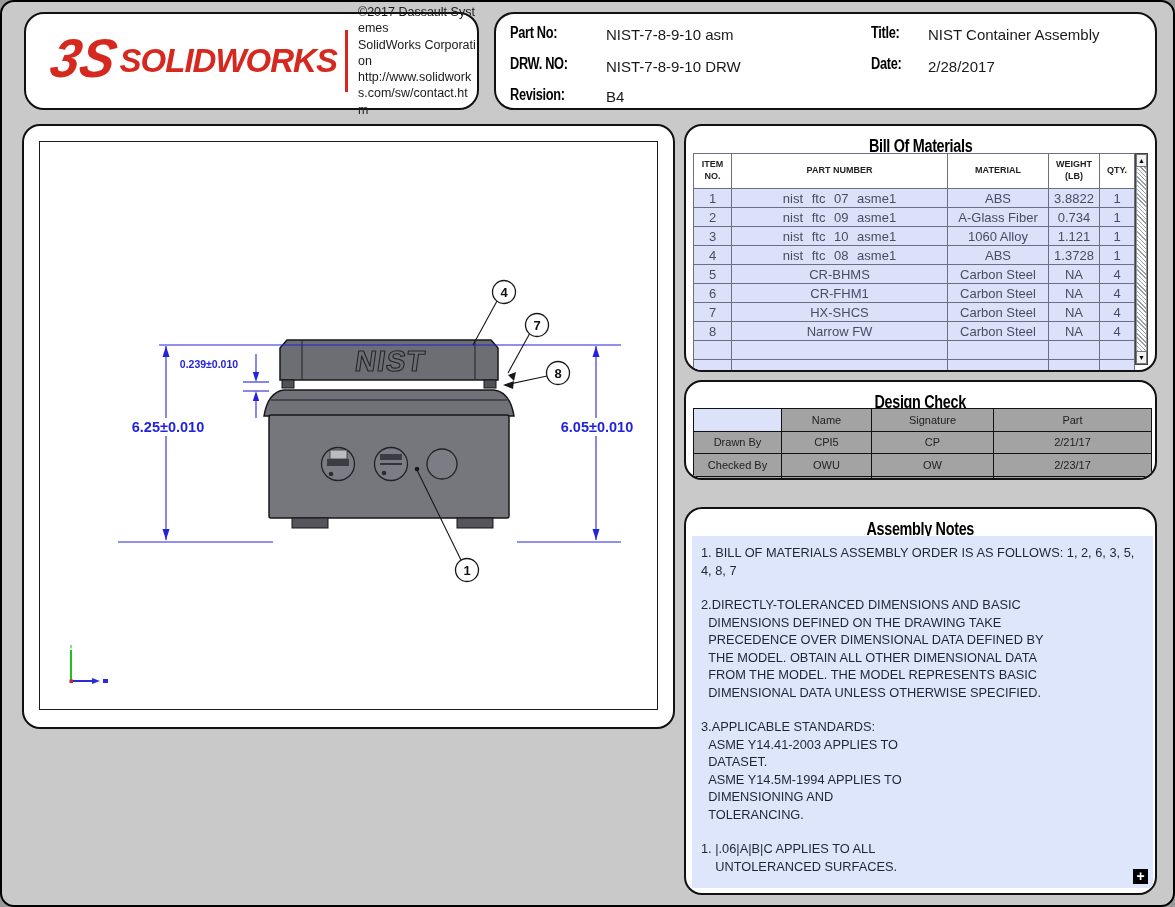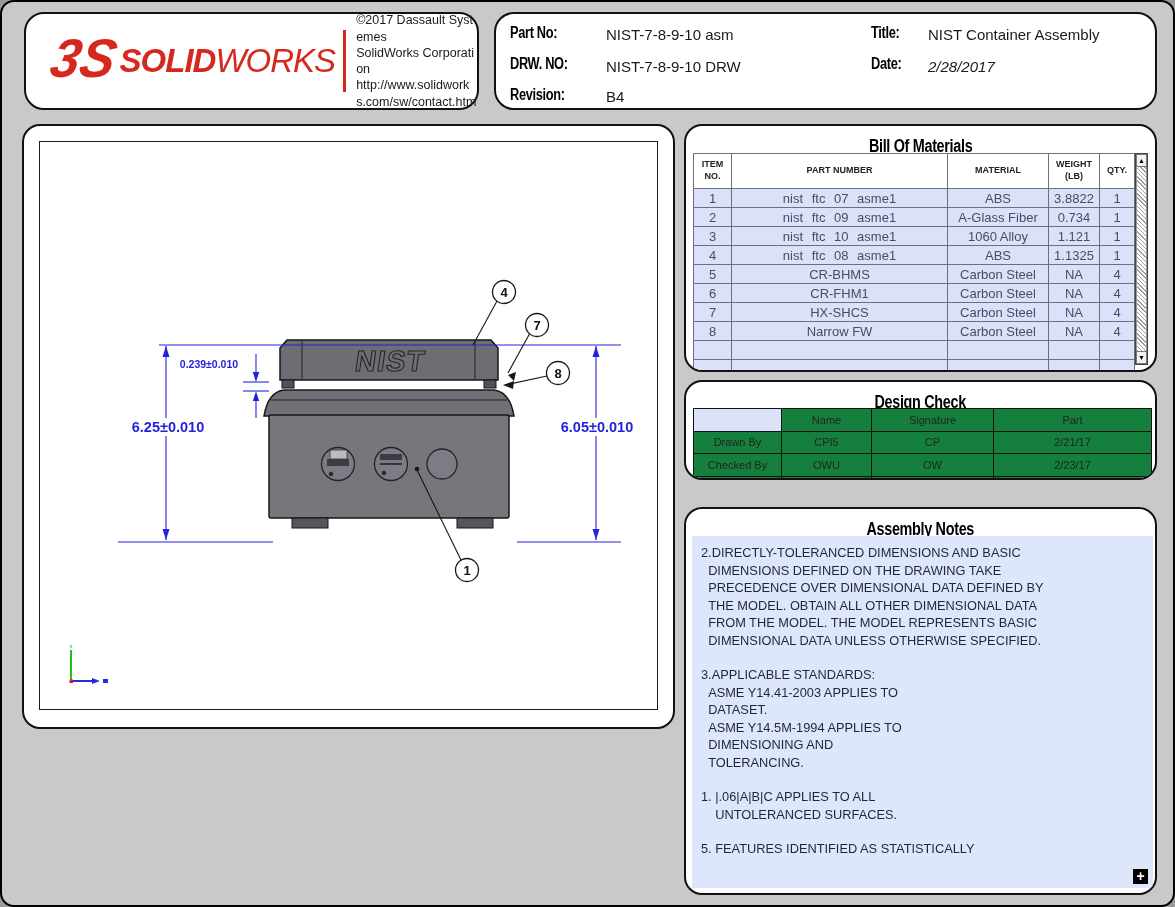--- a/index.html
+++ b/index.html
@@ -8,21 +8,21 @@
   .panel{position:absolute;background:#fff;border:2px solid #111;box-sizing:border-box;}
   .cond{font-weight:bold;letter-spacing:-0.4px;display:inline-block;transform:scaleX(0.8);}
   .cond-l{transform-origin:left center;}
   .cond-c{transform-origin:center center;}
 
   
   .logo-box{left:22px;top:10px;width:455px;height:98px;border-radius:20px;display:flex;align-items:center;}
   .logo-mark{font-style:italic;font-weight:bold;color:#d6281f;font-size:52px;line-height:1;
              transform:skewX(-12deg) scaleY(1.05);margin:0 4px 6px 26px;}
   .logo-solid{font-style:italic;font-weight:bold;color:#d6281f;font-size:33px;letter-spacing:-1px;}
-  .logo-works{font-style:italic;font-weight:normal;color:#d6281f;font-size:33px;letter-spacing:-1px;}
+  .logo-works{font-style:italic;font-weight:bold;color:#d6281f;font-size:33px;letter-spacing:-1px;}
   .logo-divider{width:3px;height:62px;background:#d6281f;margin:0 10px 0 8px;flex:none;}
   .logo-copy{font-size:12.5px;color:#1a1a1a;line-height:1.3;width:152px;word-break:break-all;}
 
   
   .tblock{left:492px;top:10px;width:663px;height:98px;border-radius:20px;}
   .tb-label{position:absolute;font-size:16px;color:#000;}
   .tb-val{position:absolute;font-size:15px;color:#1a1a1a;}
 
   
   .draw-panel{left:20px;top:122px;width:653px;height:605px;border-radius:18px;}
@@ -44,21 +44,21 @@
   .bom-table td{height:16px;background:#dbe1f8;}
   .bom-part{word-spacing:5px;}
   .bom-scroll{position:absolute;right:0;top:0;width:13px;height:212px;border:1px solid #444;
               box-sizing:border-box;background:#fff;display:flex;flex-direction:column;}
   .sb-btn{height:13px;flex:none;background:#f2f2f2;border:1px solid #777;box-sizing:border-box;
           font-size:7px;text-align:center;line-height:11px;color:#000;}
   .sb-track{flex:1;background:repeating-linear-gradient(45deg,#9aa0a8 0 1px,#fff 1px 3px);
             border-left:1px solid #999;border-right:1px solid #999;box-sizing:border-box;}
 
   .dc-table{position:absolute;left:7px;top:26px;width:458px;font-size:11px;color:#222;}
-  .dc-table td{border:1.5px solid #111;height:19.5px;text-align:center;background:#15803d;}
+  .dc-table td{border:1.5px solid #111;height:19.5px;text-align:center;background:#a3a3a3;}
   .dc-blank{background:#dbe2fa !important;}
 
   .notes-body{position:absolute;left:6px;top:27px;width:461px;height:352px;background:#dee6fc;
               padding:8px 6px 0 9px;box-sizing:border-box;font-size:12.8px;line-height:17.5px;
               color:#1e2736;}
   .note-item{white-space:pre-wrap;margin-bottom:17px;}
   .expand-btn{position:absolute;right:7px;bottom:9px;width:15px;height:15px;background:#000;color:#fff;
               font-size:14px;line-height:14px;text-align:center;font-weight:bold;}
 
   
@@ -85,21 +85,21 @@
   <div class="panel tblock">
     <span class="tb-label" style="left:14px;top:10px;"><span class="cond cond-l">Part No:</span></span>
     <span class="tb-val" style="left:110px;top:12px;">NIST-7-8-9-10 asm</span>
     <span class="tb-label" style="left:14px;top:41px;"><span class="cond cond-l">DRW. NO:</span></span>
     <span class="tb-val" style="left:110px;top:44px;">NIST-7-8-9-10 DRW</span>
     <span class="tb-label" style="left:14px;top:72px;"><span class="cond cond-l">Revision:</span></span>
     <span class="tb-val" style="left:110px;top:74px;">B4</span>
     <span class="tb-label" style="left:375px;top:10px;"><span class="cond cond-l">Title:</span></span>
     <span class="tb-val" style="left:432px;top:12px;">NIST Container Assembly</span>
     <span class="tb-label" style="left:375px;top:41px;"><span class="cond cond-l">Date:</span></span>
-    <span class="tb-val" style="left:432px;top:44px;font-style:italic;">2/28/2017</span>
+    <span class="tb-val" style="left:432px;top:44px;">2/28/2017</span>
   </div>
 
   <div class="panel draw-panel">
     <div class="sheet">
       <svg width="616" height="566" viewBox="0 0 616 566">
 
         <path d="M224,274 Q228,250 244,248 L454,248 Q470,250 474,274 Z" fill="#717178" stroke="#17171b" stroke-width="1.5"></path>
         <line x1="231" y1="258" x2="467" y2="258" stroke="#3a3a42" stroke-width="1.5"></line>
         <rect x="229" y="273" width="240" height="103" rx="2" fill="#76767d" stroke="#17171b" stroke-width="1.5"></rect>
 
@@ -220,21 +220,21 @@
               <td>3</td>
               <td class="bom-part">nist ftc 10 asme1</td>
               <td>1060 Alloy</td>
               <td>1.121</td>
               <td>1</td>
             </tr>
         <tr>
               <td>4</td>
               <td class="bom-part">nist ftc 08 asme1</td>
               <td>ABS</td>
-              <td>1.1325</td>
+              <td>1.3728</td>
               <td>1</td>
             </tr>
         <tr>
               <td>5</td>
               <td>CR-BHMS</td>
               <td>Carbon Steel</td>
               <td>NA</td>
               <td>4</td>
             </tr>
         <tr>
@@ -316,20 +316,21 @@
         <td>FP</td>
             <td>2/25/17</td>
       </tr>
     </tbody>
       </table>
   </div>
 
   <div class="panel notes-panel">
     <div class="sec-title"><span class="cond cond-c">Assembly Notes</span></div>
     <div class="notes-body">
+      <div class="note-item">1. BILL OF MATERIALS ASSEMBLY ORDER IS AS FOLLOWS: 1, 2, 6, 3, 5, 4, 8, 7</div>
       <div class="note-item">2.DIRECTLY-TOLERANCED DIMENSIONS AND BASIC
   DIMENSIONS DEFINED ON THE DRAWING TAKE
   PRECEDENCE OVER DIMENSIONAL DATA DEFINED BY
   THE MODEL. OBTAIN ALL OTHER DIMENSIONAL DATA
   FROM THE MODEL. THE MODEL REPRESENTS BASIC
   DIMENSIONAL DATA UNLESS OTHERWISE SPECIFIED.</div>
       <div class="note-item">3.APPLICABLE STANDARDS:
   ASME Y14.41-2003 APPLIES TO
   DATASET.
   ASME Y14.5M-1994 APPLIES TO

